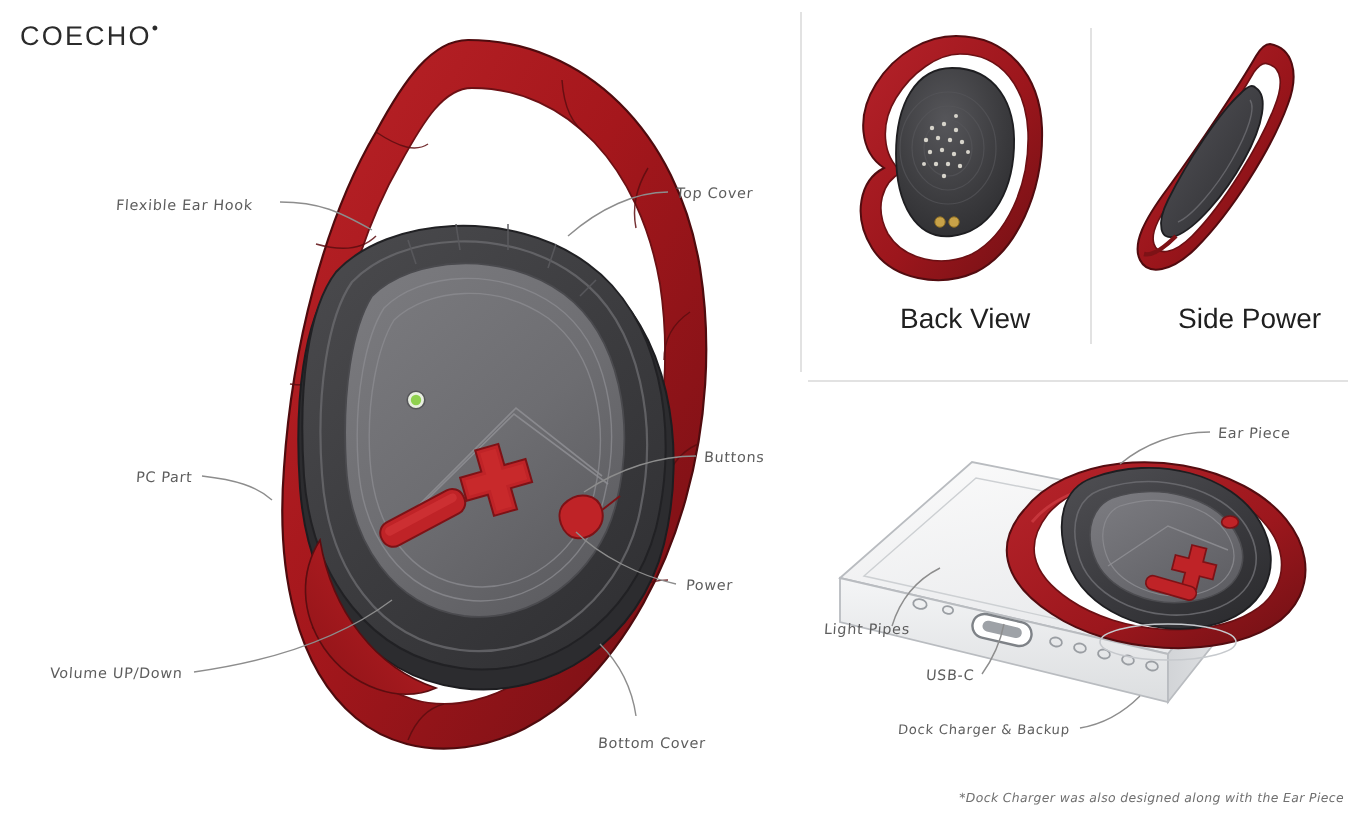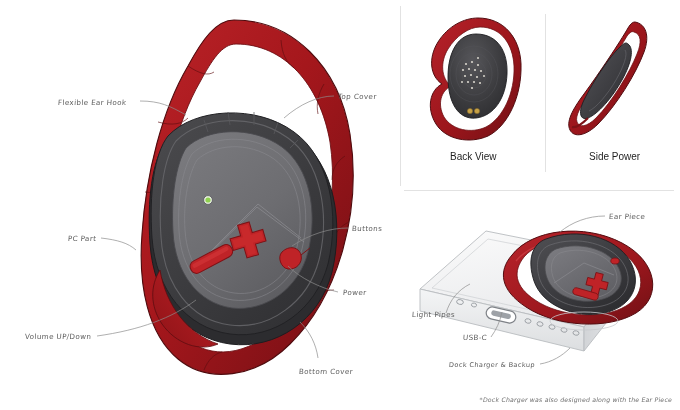--- a/index.html
+++ b/index.html
@@ -52,21 +52,21 @@
     color: #5d5d5d;
     letter-spacing: 0.35px;
     white-space: nowrap;
     transform: skewX(-4deg);
   }
   .callout.sm { font-size: 6.6px; }
 
   .view-caption {
     position: absolute;
     font-family: "Liberation Sans", sans-serif;
-    font-size: 10px;
+    font-size: 14px;
     color: #1f1f1f;
     white-space: nowrap;
   }
 
   .footnote {
     position: absolute;
     right: 8px;
     bottom: 7px;
     font-family: "DejaVu Sans", sans-serif;
     font-style: italic;
@@ -83,20 +83,21 @@
     width: 680px; height: 410px;
     pointer-events: none;
   }
   .leader path, .leader line { fill: none; stroke: #8d8d8d; stroke-width: 0.7; }
 </style>
 </head>
 <body>
 
 <div id="board">
 
+  <div class="brand"><span>COECHO</span><span class="mark">•</span></div>
 
   <div class="divider div-v-main"></div>
   <div class="divider div-v-views"></div>
   <div class="divider div-h-lower"></div>
 
   <svg class="main-render" style="position:absolute; left:96px; top:14px;" width="290" height="370" viewBox="0 0 290 370">
     <defs>
       <linearGradient id="hookGrad" x1="0" y1="0" x2="1" y2="1">
         <stop offset="0%" stop-color="#bb2328"></stop>
         <stop offset="45%" stop-color="#a5171c"></stop>

